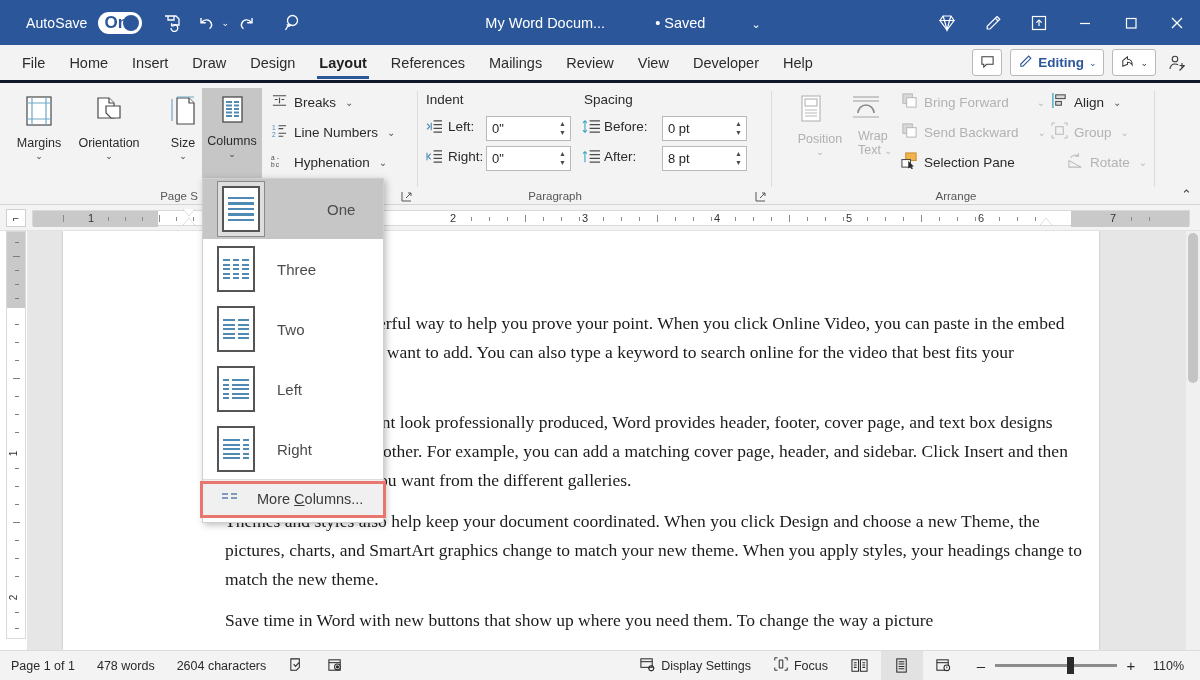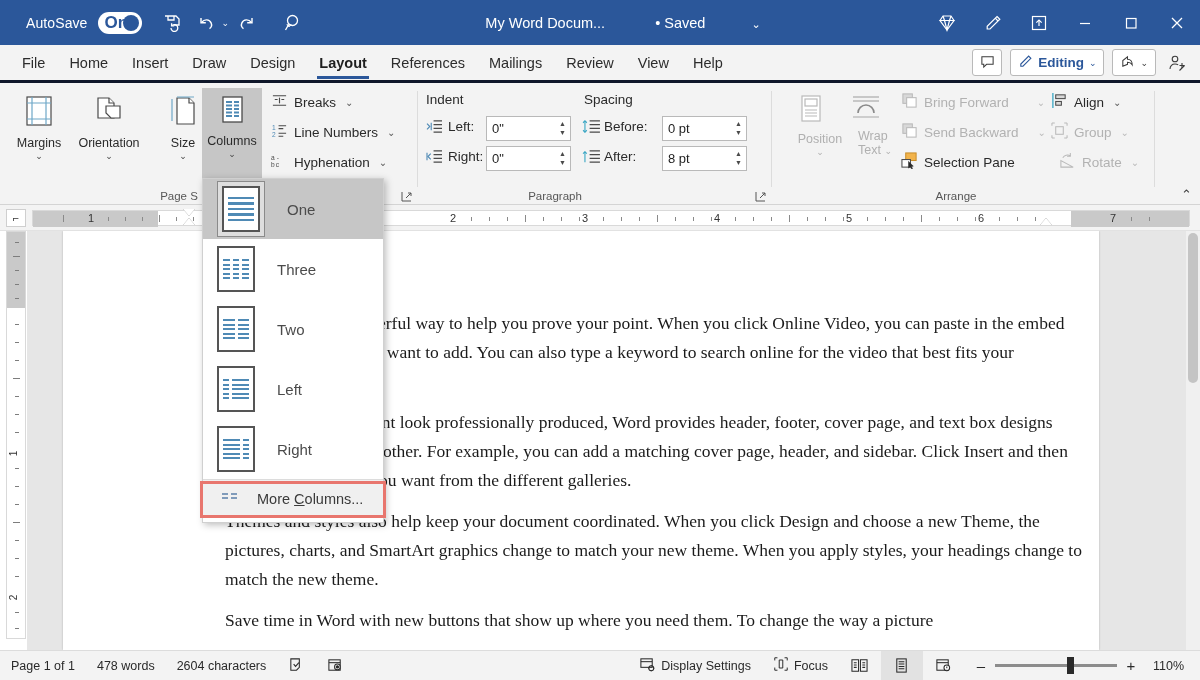--- a/index.html
+++ b/index.html
@@ -170,21 +170,21 @@
   
   .dropdown {
     position: absolute; top: 178px; left: 202px; width: 182px; height: 345px;
     background: #ffffff; border: 1px solid #d0d0d0;
     box-shadow: 2px 2px 7px rgba(0,0,0,.26); z-index: 50;
   }
   .dd-item {
     position: relative; height: 60px; display: flex; align-items: center;
     cursor: pointer; padding-left: 14px;
   }
-  .dd-item.sel { background: #c6c6c6; }
+  .dd-item.sel { background: #c6c6c6; gap: 40px; }
   .dd-item .thumb {
     width: 38px; height: 46px; background: #fff; border: 2px solid #555;
     display: flex; flex-direction: column; justify-content: center; gap: 3px; padding: 3px 4px;
   }
   .dd-item.sel .thumb-frame {
     border: 1px solid #8a8a8a; padding: 4px; background: #dedede;
   }
   .dd-item .lbl { font-size: 15px; color: #4b4b4b; margin-left: 22px; }
   .thumb .ln { height: 2.5px; background: #4f8ab5; }
   .thumb.twocol, .thumb.threecol, .thumb.leftcol, .thumb.rightcol { flex-direction: row; gap: 3px; align-items: stretch; }
@@ -336,20 +336,23 @@
     <div class="tab">
         <span>Mailings</span>
       </div>
     <div class="tab">
         <span>Review</span>
       </div>
     <div class="tab">
         <span>View</span>
       </div>
     <div class="tab">
+        <span>Developer</span>
+      </div>
+    <div class="tab">
         <span>Help</span>
       </div>
 
     <div class="tabbar-right">
       <div class="btn-box plain" style="width:30px;justify-content:center">
         <span>
           <svg width="15" height="15" viewBox="0 0 16 16" fill="none" stroke="#3b3b3b" stroke-width="1.1">
             <path d="M2 3h12v8H7l-3 3v-3H2V3Z"></path>
           </svg>
         </span>
@@ -624,21 +627,21 @@
       <div class="smallbtn disabled" style="left:276px;top:35px">
         <span>
           <svg width="17" height="17" viewBox="0 0 18 18" fill="none" stroke="#b9b9b9" stroke-width="1.1">
             <path d="M1 1h3M14 1h3M1 17h3M14 17h3M1 1v3M17 1v3M1 14v3M17 14v3"></path>
             <rect x="5" y="5" width="8" height="8"></rect>
           </svg>
         </span>
         <span>Group</span>
         <span class="chev">⌄</span>
       </div>
-      <div class="smallbtn disabled" style="left:284px;top:65px">
+      <div class="smallbtn disabled" style="left:292px;top:65px">
         <span>
           <svg width="17" height="17" viewBox="0 0 18 18" fill="none" stroke="#b9b9b9" stroke-width="1.1">
             <path d="M4 6a6 6 0 0 1 8-2"></path>
               <path d="M12 1v3.5h-3.5"></path>
             <path d="M2 16h13L2 9v7Z"></path>
           </svg>
         </span>
         <span>Rotate</span>
         <span class="chev">⌄</span>
       </div>

